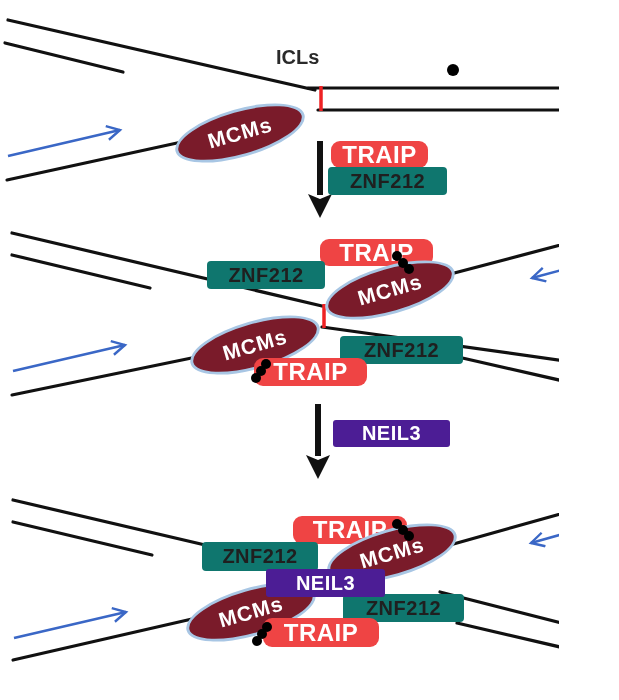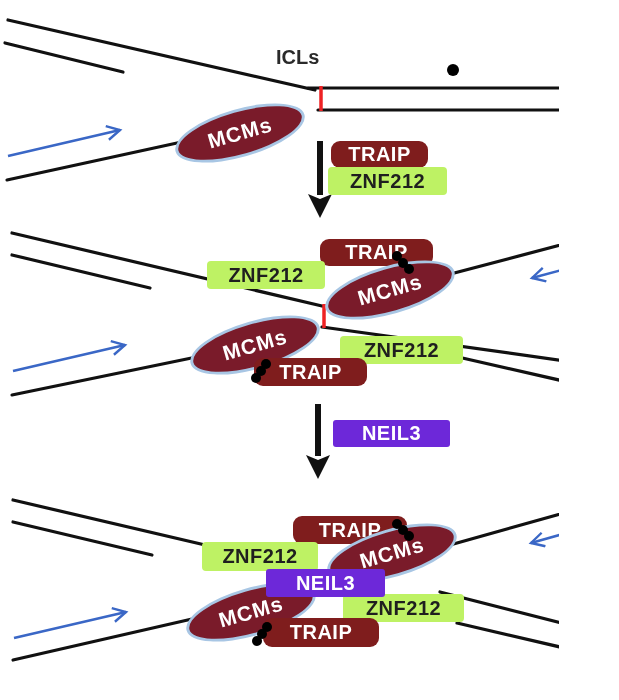--- a/index.html
+++ b/index.html
@@ -1,22 +1,22 @@
 <!DOCTYPE html>
 <html><head>
 <meta charset="utf-8">
 <style>
   html,body{margin:0;padding:0;background:#ffffff;font-family:"Liberation Sans",sans-serif;}
   #stage{position:relative;width:559px;height:700px;background:#fff;overflow:hidden;}
   #wires{position:absolute;left:0;top:0;z-index:1;}
   .box{position:absolute;display:flex;align-items:center;justify-content:center;
        font-weight:bold;box-sizing:border-box;z-index:5;letter-spacing:.5px;}
-  .traip{background:#7f1d1d;color:#ffffff;border-radius:9px;font-size:20px;}
-  .znf{background:#bef264;color:#1f1f1f;border-radius:4px;font-size:20px;}
-  .neil{background:#6d28d9;color:#ffffff;border-radius:3px;font-size:20px;}
+  .traip{background:#ef4444;color:#ffffff;border-radius:9px;font-size:24px;}
+  .znf{background:#0f766e;color:#1f1f1f;border-radius:4px;font-size:20px;}
+  .neil{background:#4c1d95;color:#ffffff;border-radius:3px;font-size:20px;}
   .zhi{z-index:7;}
   .mcms{position:absolute;width:134px;height:48px;box-sizing:border-box;
         background:#7A1B2A;border:3px solid #A8C6E4;border-radius:50%;
         color:#fff;font-weight:bold;font-size:21px;display:flex;align-items:center;
         justify-content:center;transform:rotate(-16deg);z-index:6;letter-spacing:1px;}
   .lbl{position:absolute;color:#2a2a2a;font-weight:600;z-index:5;}
   .dot{position:absolute;background:#000;border-radius:50%;z-index:9;}
   .dot9{width:10px;height:10px;}
 </style>
 </head>

